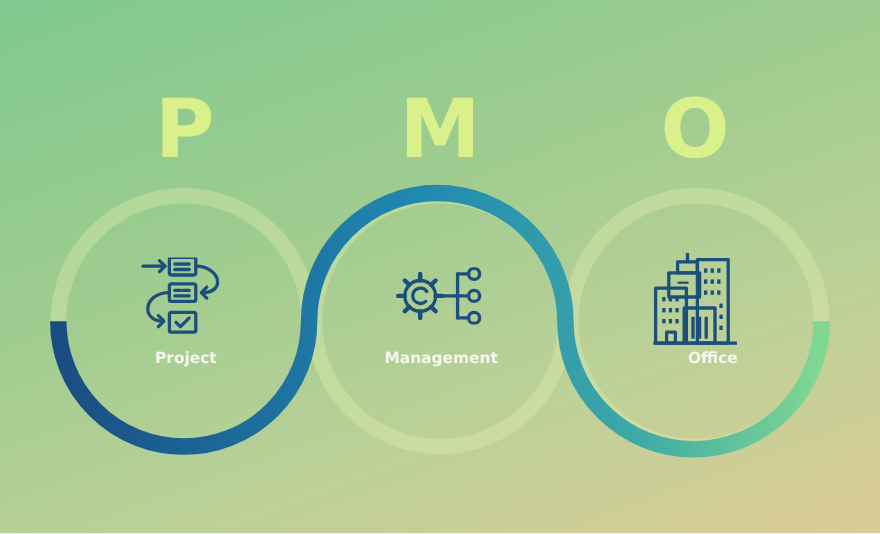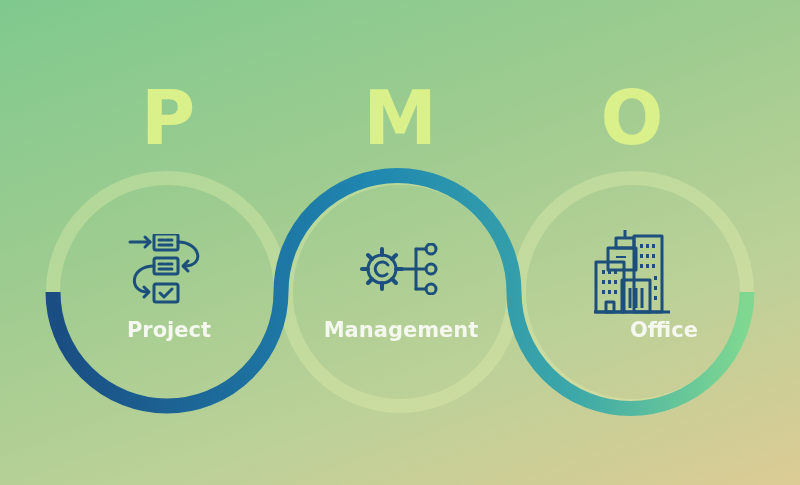--- a/index.html
+++ b/index.html
@@ -2,21 +2,21 @@
 <html><head>
 <meta charset="utf-8">
 <style>
   html,body{margin:0;padding:0;}
   body{width:800px;height:485px;overflow:hidden;position:relative;
     font-family:"DejaVu Sans","Liberation Sans",sans-serif;}
   .bg{position:absolute;inset:0;
     background:linear-gradient(160deg,#7fc98e 0%,#a0cc90 40%,#bcd198 70%,#dccb94 100%);}
   .letter{position:absolute;top:78px;font-size:74px;font-weight:bold;color:#daf08a;
     width:100px;text-align:center;line-height:80px;}
-  .label{position:absolute;top:318px;font-size:21px;font-weight:bold;color:#f4f8ee;
+  .label{position:absolute;top:318px;font-size:14px;font-weight:bold;color:#f4f8ee;
     text-align:center;width:200px;}
   svg.main{position:absolute;left:0;top:0;}
   .icon{position:absolute;}
 </style>
 </head>
 <body>
 
 <div class="bg"></div>
 
 <svg class="main" width="800" height="485">
@@ -123,13 +123,13 @@
       <rect x="60" y="34" width="3" height="4"></rect>
     <rect x="62" y="46" width="3" height="4"></rect>
       <rect x="62" y="56" width="3" height="4"></rect>
       <rect x="62" y="66" width="3" height="4"></rect>
     <rect x="24" y="26" width="10" height="2"></rect>
   </g>
 </svg>
 
 <div class="label" style="left:69px">Project</div>
 <div class="label" style="left:301px">Management</div>
-<div class="label" style="left:564px">Office</div>
+<div class="label" style="left:548px">Office</div>
 
 </body></html>

